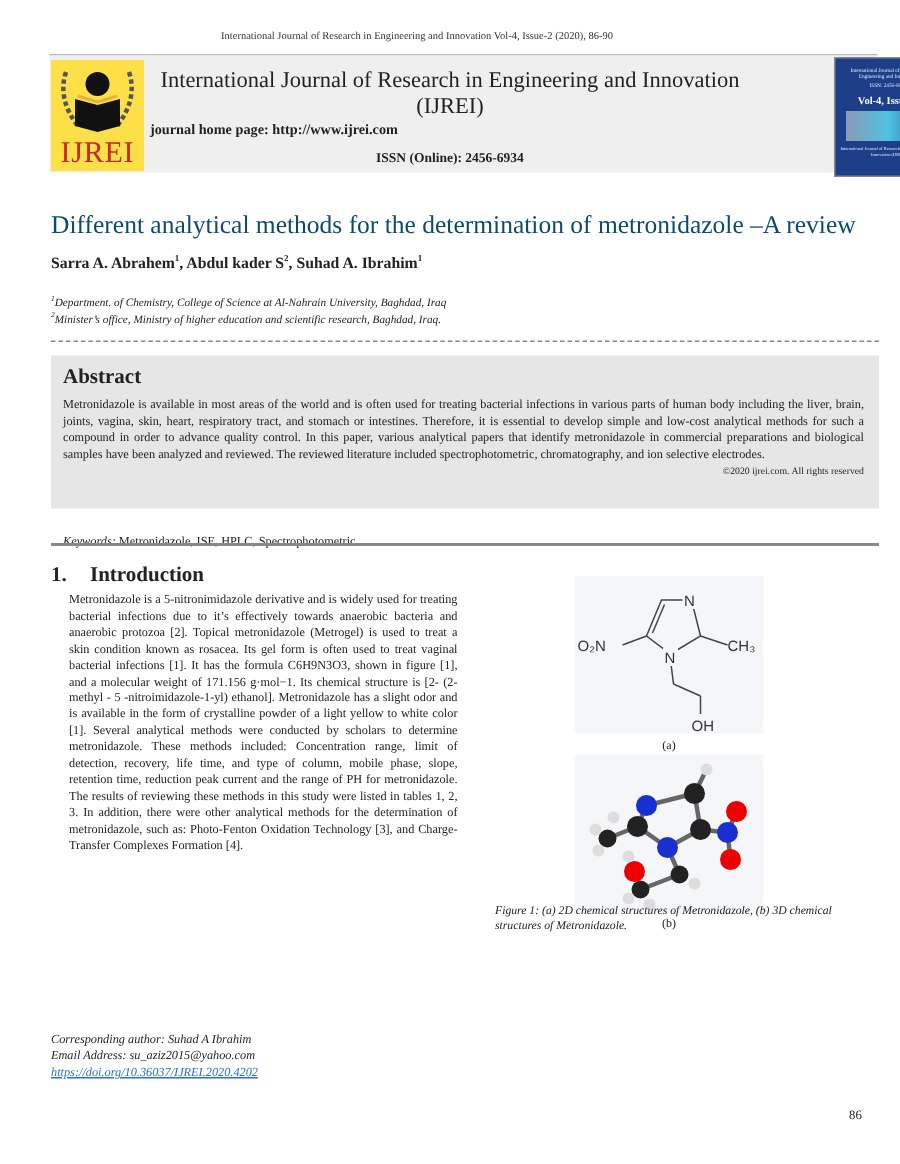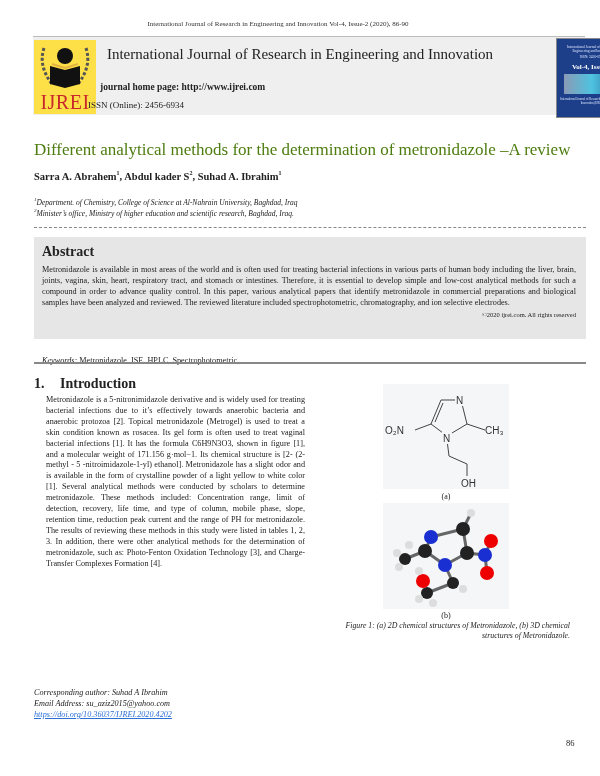--- a/index.html
+++ b/index.html
@@ -7,46 +7,46 @@
            font-family:"Liberation Serif", serif; color:#222; }
     .abs { position:absolute; }
     .running-head { top:20px; left:0; width:556px; text-align:center; font-size:7px; color:#333; }
     .masthead-rule { top:36px; left:33px; width:552px; height:1px; background:#bbb; }
     .masthead { top:37px; left:33px; width:552px; height:78px; background:#efefef; }
     .logo { top:40px; left:34px; width:62px; height:74px; background:#fde047; }
     .logo-text { position:absolute; bottom:0; left:0; width:62px; text-align:center;
                  color:#c8282c; font-size:20px; letter-spacing:0.5px; }
     .journal-title { top:46px; left:100px; width:400px; text-align:center; font-size:15px; line-height:17px; color:#222; }
     .journal-home { top:82px; left:100px; width:400px; text-align:left; font-size:9.5px; font-weight:bold; }
-    .journal-issn { top:100px; left:88px; width:400px; font-size:9px; font-weight:normal; }
+    .journal-issn { top:100px; left:100px; width:400px; text-align:center; font-size:9px; font-weight:bold; }
     .cover { top:38px; left:512px; width:70px; height:78px; background:#1d3f8a; border:1px solid #888; color:#dde6ff; text-align:center;margin-left:44px; }
     .cover .c1 { font-size:3.5px; line-height:4px; margin-top:6px; padding:0 3px; }
     .cover .c2 { font-size:7px; font-weight:bold; margin-top:4px; color:#fff; }
     .cover .img { margin:3px auto 0; width:56px; height:20px; background:linear-gradient(90deg,#8a9ab5,#4ec3e0,#2a5f9a); }
     .cover .c3 { font-size:3px; margin-top:3px; }
-    .paper-title { top:140px; left:34px; font-size:17px; color:#4d7c0f; }
+    .paper-title { top:140px; left:34px; font-size:17px; color:#0c4a6e; }
     .authors { top:170px; left:34px; font-size:10.5px; font-weight:bold; }
     .authors sup { font-size:6px; }
     .affil { left:34px; font-size:7.5px; font-style:italic; }
     .affil sup { font-size:5px; }
     .dash-rule { top:227px; left:34px; width:552px; border-top:1px dashed #888; }
     .abstract-box { top:237px; left:34px; width:552px; height:102px; background:#e6e6e6; }
     .abstract-h { top:244px; left:42px; font-size:14px; font-weight:bold; }
     .abstract-body { top:264px; left:42px; width:534px; font-size:8.2px; line-height:11px; text-align:justify; }
     .copyright { font-size:6.5px; float:right; margin-top:1px; }
     .keywords { top:356px; left:42px; font-size:8.2px; }
     .keywords i { font-style:italic; }
     .solid-rule { top:362px; left:34px; width:552px; height:2px; background:#888; }
     .section-h { top:376px; left:34px; font-size:14px; font-weight:bold; }
     .section-h .num { display:inline-block; width:26px; }
     .intro-body { top:395px; left:46px; width:259px; font-size:8.2px; line-height:10.9px; text-align:justify; }
     .fig-a { top:384px; left:383px; width:126px; height:105px; background:#f5f6f7; }
     .fig-label { font-size:8px; text-align:center; width:126px; left:383px; }
     .fig-b { top:503px; left:383px; width:126px; height:106px; background:#f5f6f7; }
-    .fig-caption { top:621px; left:330px; width:240px; text-align:right; font-size:7.8px; font-style:italic; line-height:10px; }
+    .fig-caption { top:602px; left:330px; width:240px; text-align:left; font-size:7.8px; font-style:italic; line-height:10px; }
     .footer { left:34px; font-size:8.2px; font-style:italic; line-height:10.5px; }
     .doi-link { color:#2a6fd6; text-decoration:underline; font-style:italic; }
     .page-num { top:738px; left:566px; font-size:8.5px; }
   </style>
 </head>
 <body>
 
 <div class="abs running-head">International Journal of Research in Engineering and Innovation Vol-4, Issue-2 (2020), 86-90</div>
 <div class="abs masthead-rule"></div>
 <div class="abs masthead"></div>
@@ -57,20 +57,21 @@
     <path d="M52 8 Q58 26 44 44" stroke="#555" stroke-width="3" fill="none" stroke-dasharray="3 2"></path>
     <circle cx="31" cy="16" r="8" fill="#111"></circle>
     <path d="M16 26 L31 30 L46 26 L46 44 L31 48 L16 44 Z" fill="#111"></path>
     <path d="M18 24 L31 28 L44 24" stroke="#e3b341" stroke-width="2" fill="none"></path>
   </svg>
   <div class="logo-text">IJREI</div>
 </div>
 
 <div class="abs journal-title">
   <div>International Journal of  Research in Engineering and Innovation</div>
+  <div>(IJREI)</div>
 </div>
 <div class="abs journal-home">journal home page: http://www.ijrei.com</div>
 <div class="abs journal-issn">ISSN (Online): 2456-6934</div>
 
 <div class="abs cover">
   <div class="c1">International Journal of Research in Engineering and Innovation</div>
   <div class="c1" style="margin-top:2px">ISSN: 2456-6934</div>
   <div class="c2">Vol-4, Issue-2</div>
   <div class="img"></div>
   <div class="c3">International Journal of Research in Engineering and Innovation (IJREI)</div>

